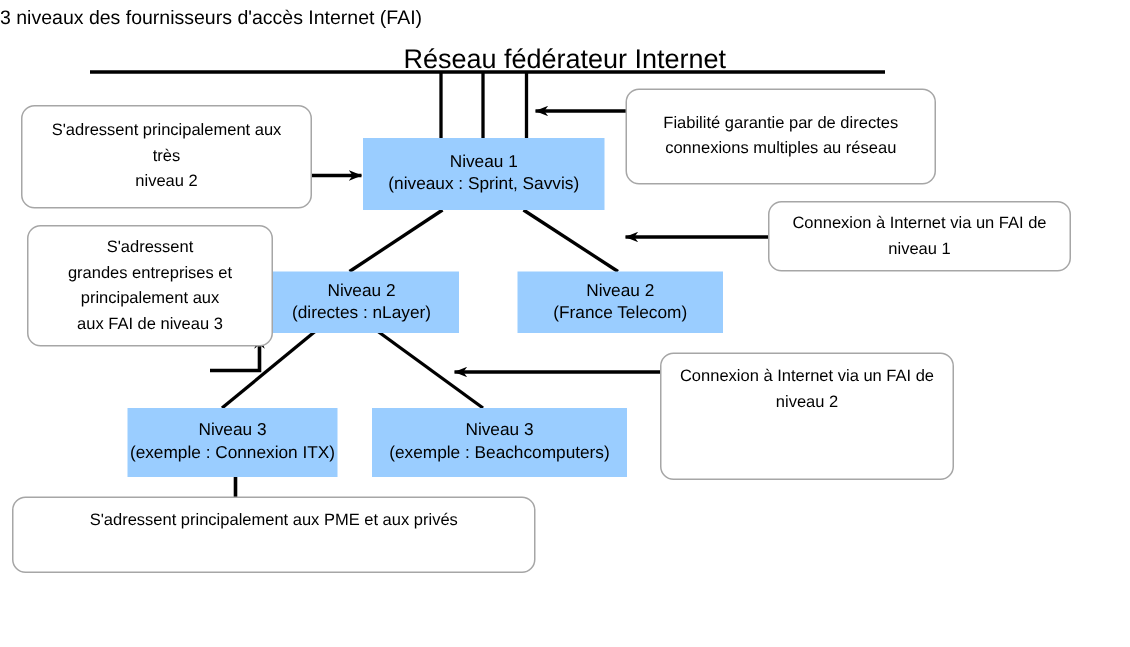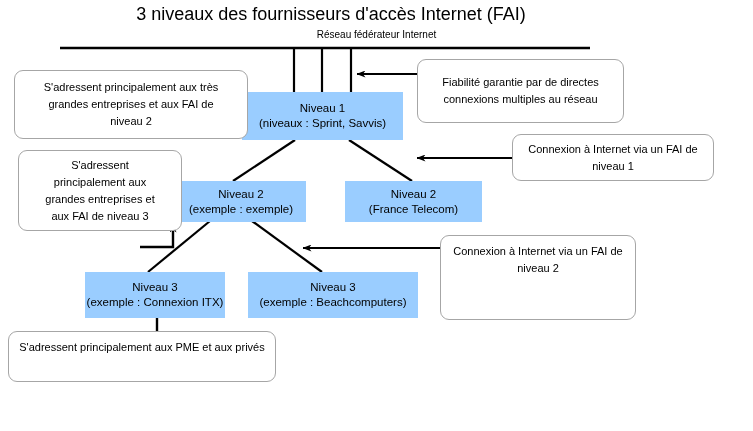--- a/index.html
+++ b/index.html
@@ -23,32 +23,32 @@
     left: 0;
     top: 0;
     width: 753px;
     height: 431px;
   }
   .title {
     position: absolute;
     left: 0;
     top: 4px;
     width: 662px;
-    text-align: center;
-    font-size: 18px;
+    text-align: left;
+    font-size: 13px;
     color: #000000;
     white-space: nowrap;
   }
   .backbone-label {
     position: absolute;
     left: 0;
     top: 29px;
     width: 753px;
     text-align: center;
-    font-size: 10px;
+    font-size: 18px;
     color: #000000;
     white-space: nowrap;
   }
   .node {
     position: absolute;
     background: #9acdff;
     display: flex;
     flex-direction: column;
     align-items: center;
     justify-content: center;
@@ -118,63 +118,62 @@
     <line x1="157" y1="332" x2="157" y2="304" stroke="#000000" stroke-width="2.4" marker-end="url(#arrowhead)"></line>
   </svg>
 
   <div class="node" style="left:242px; top:92px; width:161px; height:48px;">
     <span>Niveau 1</span>
     <span>(niveaux : Sprint, Savvis)</span>
   </div>
 
   <div class="node" style="left:176px; top:181px; width:130px; height:41px;">
     <span>Niveau 2</span>
-    <span>(exemple : exemple)</span>
+    <span>(directes : nLayer)</span>
   </div>
 
   <div class="node" style="left:345px; top:181px; width:137px; height:41px;">
     <span>Niveau 2</span>
     <span>(France Telecom)</span>
   </div>
 
   <div class="node" style="left:85px; top:272px; width:140px; height:46px;">
     <span>Niveau 3</span>
     <span>(exemple : Connexion ITX)</span>
   </div>
 
   <div class="node" style="left:248px; top:272px; width:170px; height:46px;">
     <span>Niveau 3</span>
     <span>(exemple : Beachcomputers)</span>
   </div>
 
-  <div class="callout center-v" style="left:14px; top:70px; width:234px; height:69px;">
+  <div class="callout center-v" style="left:14px; top:70px; width:194px; height:69px;">
     <span class="line">S'adressent principalement aux très</span>
-    <span class="line">grandes entreprises et aux FAI de</span>
     <span class="line">niveau 2</span>
   </div>
 
   <div class="callout center-v" style="left:417px; top:59px; width:207px; height:64px;">
     <span class="line">Fiabilité garantie par de directes</span>
     <span class="line">connexions multiples au réseau</span>
   </div>
 
   <div class="callout center-v" style="left:512px; top:134px; width:202px; height:47px;">
     <span class="line">Connexion à Internet via un FAI de</span>
     <span class="line">niveau 1</span>
   </div>
 
   <div class="callout center-v" style="left:18px; top:150px; width:164px; height:81px;">
     <span class="line">S'adressent</span>
+    <span class="line">grandes entreprises et</span>
     <span class="line">principalement aux</span>
-    <span class="line">grandes entreprises et</span>
     <span class="line">aux FAI de niveau 3</span>
   </div>
 
   <div class="callout" style="left:440px; top:235px; width:196px; height:85px;">
     <span class="line">Connexion à Internet via un FAI de</span>
     <span class="line">niveau 2</span>
   </div>
 
-  <div class="callout" style="left:8px; top:331px; width:268px; height:51px;">
+  <div class="callout" style="left:8px; top:331px; width:349px; height:51px;">
     <span class="line">S'adressent principalement aux PME et aux privés</span>
   </div>
 
 </div>
 
 </body></html>

